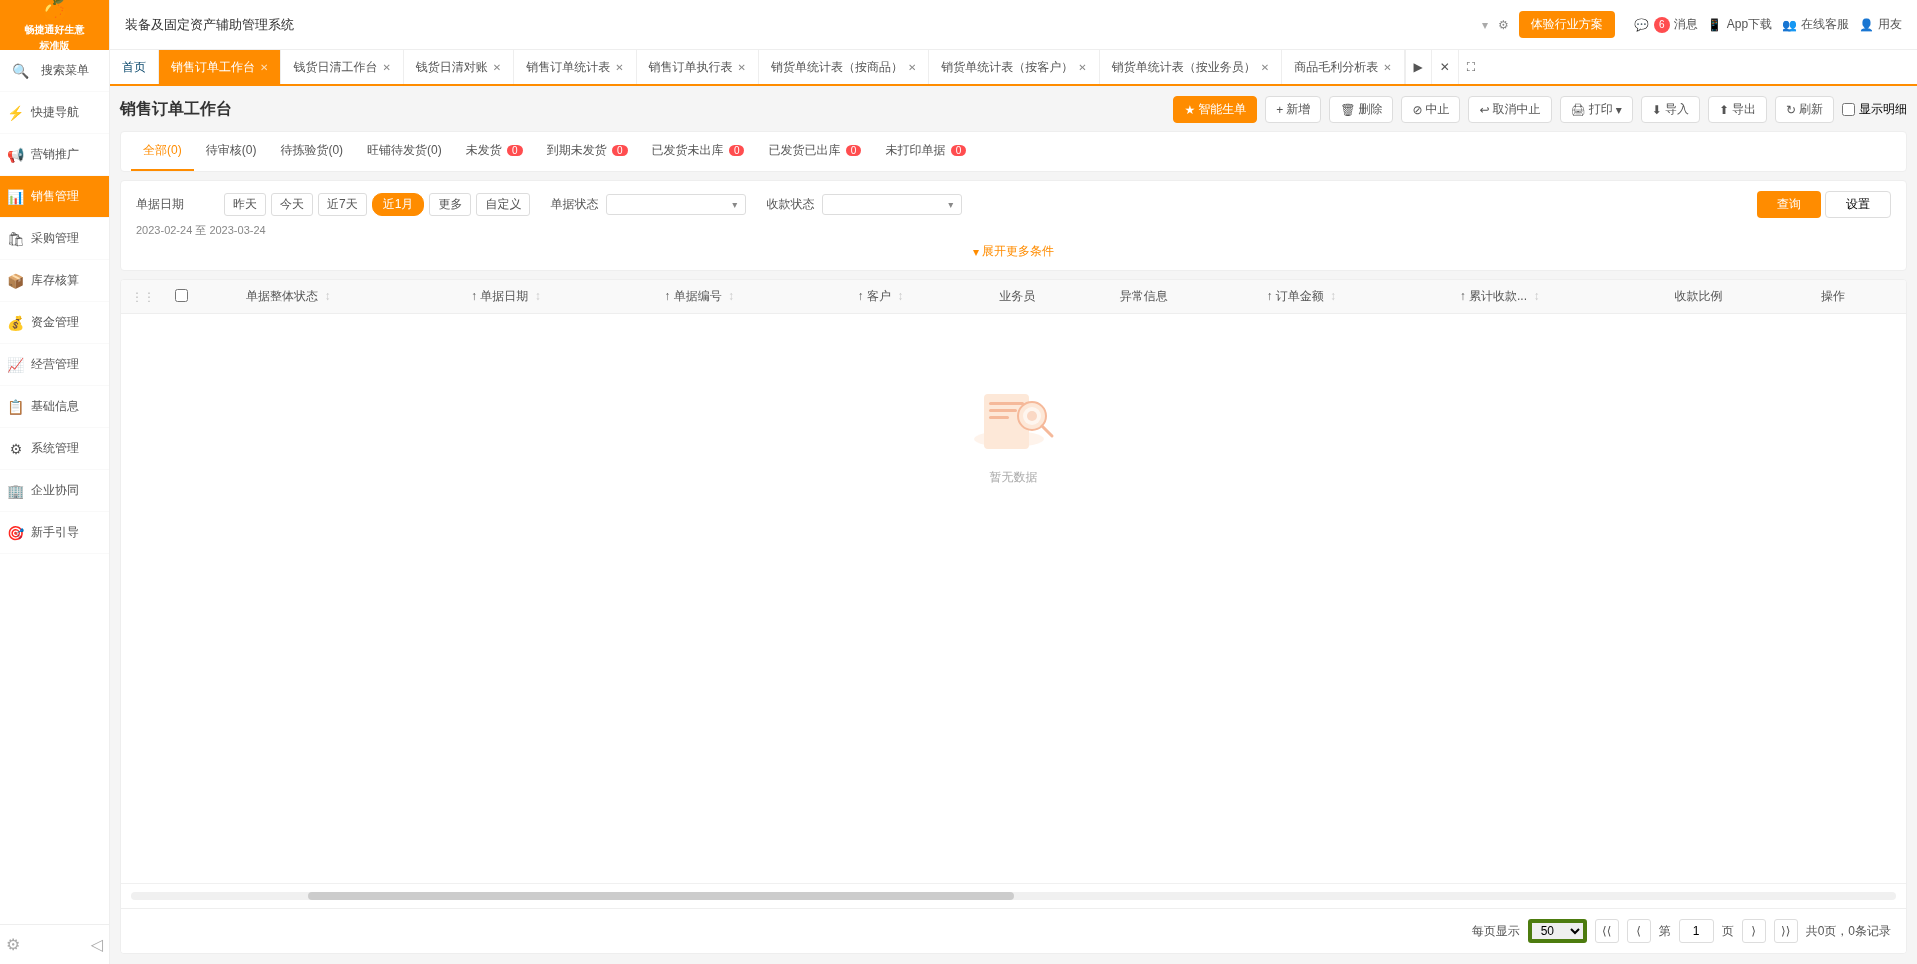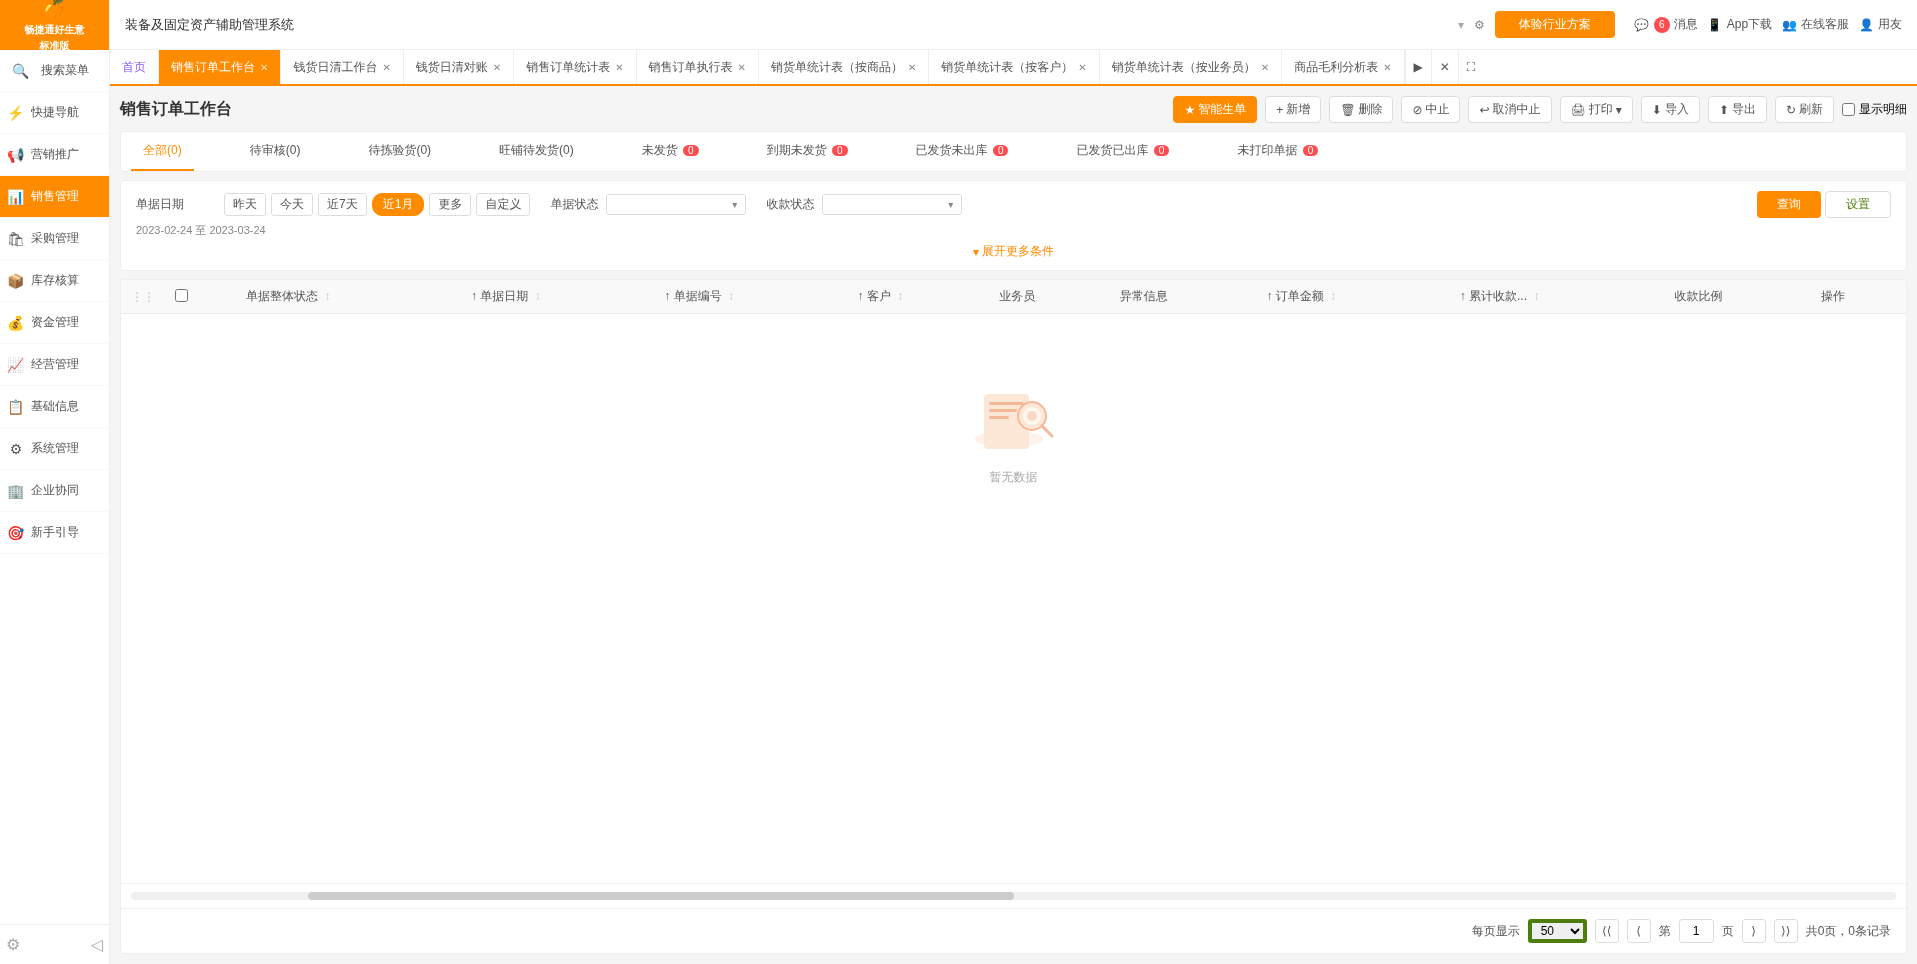--- a/index.html
+++ b/index.html
@@ -17,61 +17,61 @@
     .sidebar-nav-item .nav-icon { width: 20px; text-align: center; margin-right: 5px; font-size: 14px; }
     .sidebar-nav-item .nav-label { font-size: 12px; }
     .sidebar-bottom { margin-top: auto; padding: 10px 6px; display: flex; align-items: center; justify-content: space-between; border-top: 1px solid #eee; }
 
     
     .main { flex: 1; display: flex; flex-direction: column; overflow: hidden; }
 
     
     .topbar { height: 50px; background: white; display: flex; align-items: center; padding: 0 15px; border-bottom: 1px solid #eee; flex-shrink: 0; }
     .topbar-title { flex: 1; color: #333; font-size: 13px; }
-    .topbar-btn { background: #ff8c00; color: white; border: none; padding: 5px 24px; border-radius: 4px; cursor: pointer; font-size: 12px; }
+    .topbar-btn { background: #ff8c00; color: white; border: none; padding: 5px 12px; border-radius: 4px; cursor: pointer; font-size: 12px; }
     .topbar-action-item { display: flex; align-items: center; gap: 4px; cursor: pointer; font-size: 12px; color: #555; }
     .badge { background: #ff4d4f; color: white; border-radius: 50%; width: 16px; height: 16px; display: inline-flex; align-items: center; justify-content: center; font-size: 10px; }
 
     
     .tabbar { height: 36px; background: white; display: flex; align-items: center; border-bottom: 2px solid #ff8c00; flex-shrink: 0; overflow: hidden; }
     .tab-item { padding: 0 12px; height: 36px; display: flex; align-items: center; cursor: pointer; color: #555; white-space: nowrap; border-right: 1px solid #eee; font-size: 12px; gap: 5px; }
     .tab-item.active { background: #ff8c00; color: white; }
     .tab-item .tab-close { font-size: 10px; opacity: 0.7; cursor: pointer; }
-    .tab-item.home { background: white; color: #8b5cf6; justify-content: center; }
+    .tab-item.home { background: white; color: #0c4a6e; justify-content: center; }
     .tab-nav-btn { padding: 0 8px; height: 36px; display: flex; align-items: center; cursor: pointer; color: #555; background: white; border: none; border-left: 1px solid #eee; }
 
     
     .page-content { flex: 1; overflow: hidden; display: flex; flex-direction: column; background: #f5f5f5; padding: 10px; }
 
     
     .workbench-header { display: flex; align-items: center; justify-content: space-between; margin-bottom: 8px; }
     .workbench-title { font-size: 16px; font-weight: bold; color: #333; }
     .workbench-actions { display: flex; align-items: center; gap: 8px; }
     .action-btn { display: flex; align-items: center; gap: 3px; padding: 4px 10px; border: 1px solid #ddd; background: white; border-radius: 4px; cursor: pointer; color: #555; font-size: 12px; }
     .action-btn.primary { background: #ff8c00; color: white; border-color: #ff8c00; }
 
     
-    .filter-tabs { background: white; border-radius: 4px; margin-bottom: 8px; padding: 0 10px; display: flex; align-items: center; border: 1px solid #eee; gap: 44px; }
+    .filter-tabs { background: white; border-radius: 4px; margin-bottom: 8px; padding: 0 10px; display: flex; align-items: center; border: 1px solid #eee; }
     .filter-tab { padding: 10px 12px; cursor: pointer; color: #555; font-size: 12px; border-bottom: 2px solid transparent; white-space: nowrap; }
     .filter-tab.active { color: #ff8c00; border-bottom-color: #ff8c00; }
     .filter-tab .count-badge { background: #ff4d4f; color: white; border-radius: 8px; padding: 0 5px; font-size: 10px; margin-left: 2px; }
 
     
     .search-bar { background: white; border-radius: 4px; padding: 10px 15px; margin-bottom: 8px; border: 1px solid #eee; }
     .search-row { display: flex; align-items: center; gap: 20px; flex-wrap: wrap; }
     .search-field { display: flex; align-items: center; gap: 8px; }
     .search-label { color: #555; white-space: nowrap; font-size: 12px; }
     .date-filter { display: flex; align-items: center; gap: 5px; margin-left: 32px; }
     .date-btn { padding: 2px 8px; border: 1px solid #ddd; border-radius: 3px; cursor: pointer; font-size: 12px; color: #555; background: white; }
     .date-btn.active { background: #ff8c00; color: white; border-color: #ff8c00; border-radius: 10px; padding: 2px 10px; }
     .date-range { color: #888; font-size: 11px; }
     .search-select { padding: 4px 8px; border: 1px solid #ddd; border-radius: 3px; min-width: 120px; font-size: 12px; display: flex; align-items: center; justify-content: space-between; cursor: pointer; background: white; }
     .expand-btn { color: #ff8c00; cursor: pointer; font-size: 12px; display: flex; align-items: center; gap: 3px; }
     .query-btn { background: #ff8c00; color: white; border: none; padding: 5px 20px; border-radius: 4px; cursor: pointer; font-size: 12px; }
-    .set-btn { background: white; color: #4d7c0f; border: 1px solid #ddd; padding: 4px 20px; border-radius: 4px; cursor: pointer; font-size: 12px; }
+    .set-btn { background: white; color: #000000; border: 1px solid #ddd; padding: 4px 20px; border-radius: 4px; cursor: pointer; font-size: 12px; }
 
     
     .table-area { background: white; border-radius: 4px; flex: 1; display: flex; flex-direction: column; border: 1px solid #eee; overflow: hidden; }
     .table-toolbar { padding: 8px 15px; display: flex; align-items: center; justify-content: space-between; border-bottom: 1px solid #eee; }
     .table-op-btns { display: flex; align-items: center; gap: 8px; }
     .op-btn { display: flex; align-items: center; gap: 3px; color: #555; cursor: pointer; font-size: 12px; }
     .op-btn .dot { width: 8px; height: 8px; border-radius: 50%; display: inline-block; }
     .op-btn .dot.orange { background: #ff8c00; }
     .op-btn .dot.gray { background: #aaa; }
     .op-btn .dot.green { background: #52c41a; }

